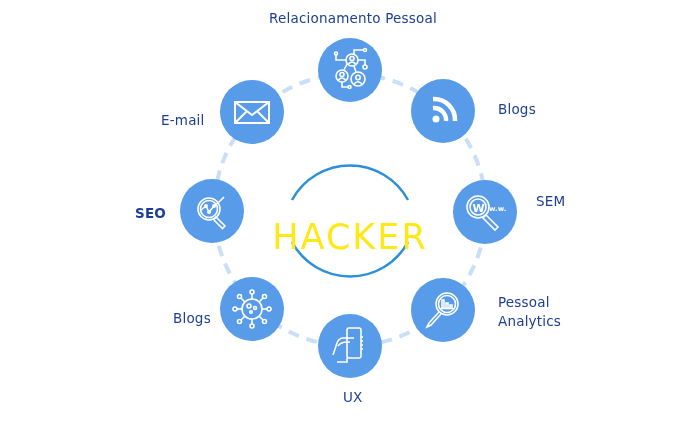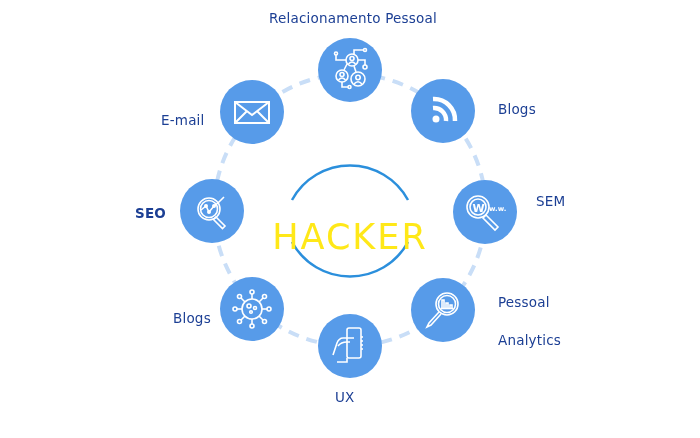--- a/index.html
+++ b/index.html
@@ -79,31 +79,31 @@
       <circle cx="36" cy="26" r="11"></circle>
         <circle cx="36" cy="26" r="8.5"></circle>
       <path d="M31 30 V22 H33 V30"></path>
         <path d="M35 30 V25 H37 V30"></path>
         <path d="M39 30 V27 H41 V30"></path>
         <path d="M30 30.5 H42"></path>
       <path d="M28 34 L18 45 L16 49 L20 47 L30 36"></path>
     </svg>
   </div>
   <div class="label" style="left:498px;top:293px;">Pessoal</div>
-  <div class="label" style="left:498px;top:312px;margin-top:19px;">Analytics</div>
+  <div class="label" style="left:498px;top:312px;">Analytics</div>
 
   <div class="node" style="left:318px;top:314px;">
     <svg viewBox="0 0 64 64" fill="none" stroke="#fff" stroke-width="1.6">
       <rect x="29" y="14" width="14" height="30" rx="2"></rect>
       <path d="M44 22 v2 M44 26 v2 M44 30 v2 M44 34 v2"></path>
       <path d="M36 24 H25 q-4 0 -6 5 L15 41 M20 32 q3 -4 9 -4 h3"></path>
       <path d="M29 44 v4 H19"></path>
     </svg>
   </div>
-  <div class="label" style="left:335px;top:388px;">UX</div>
+  <div class="label" style="left:343px;top:388px;">UX</div>
 
   <div class="node" style="left:220px;top:277px;">
     <svg viewBox="0 0 64 64" fill="none" stroke="#fff" stroke-width="1.6">
       <circle cx="32" cy="32" r="10"></circle>
       <circle cx="29" cy="29" r="2"></circle>
         <circle cx="35" cy="31" r="1.5"></circle>
         <circle cx="31" cy="35" r="1.3"></circle>
       <path d="M32 22 V17"></path>
         <circle cx="32" cy="15" r="2"></circle>
       <path d="M32 42 V47"></path>

